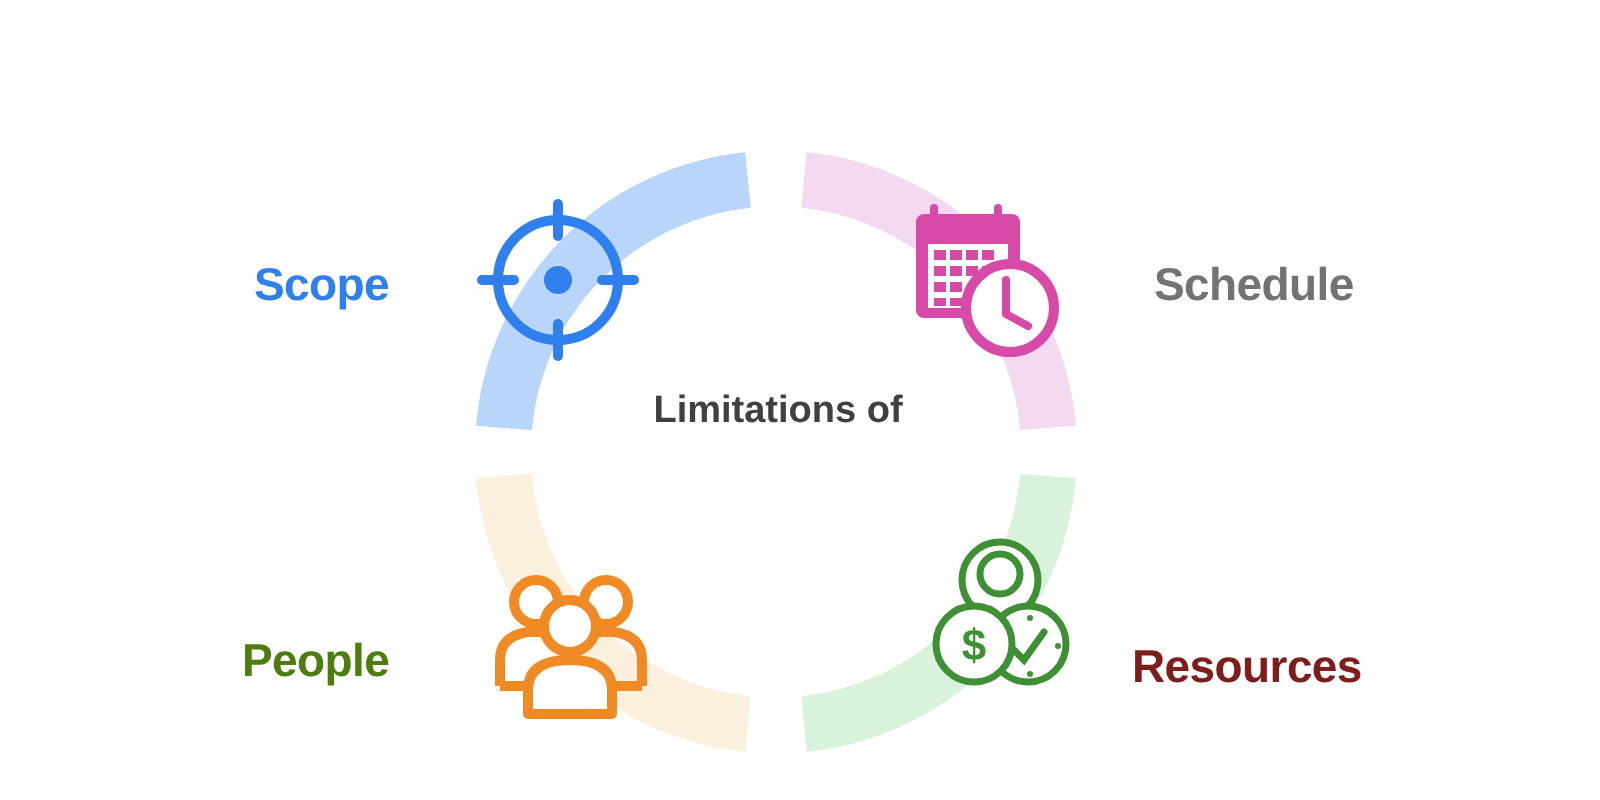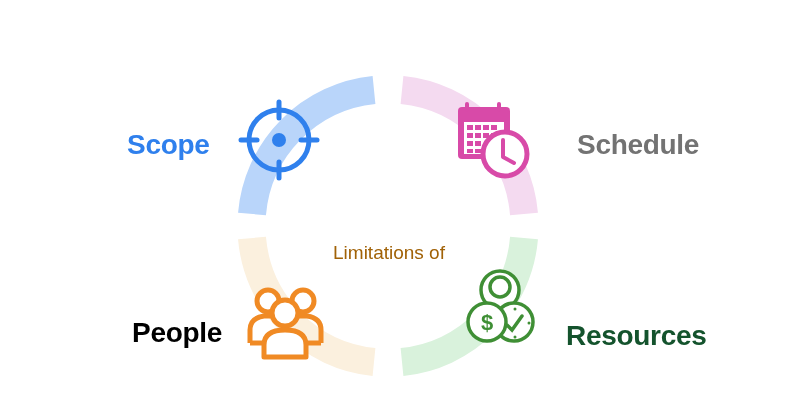--- a/index.html
+++ b/index.html
@@ -1,19 +1,19 @@
 <!DOCTYPE html>
 <html><head>
   <meta charset="utf-8">
   <style>
     html, body { margin: 0; padding: 0; background: #ffffff; }
     body { width: 800px; height: 400px; position: relative; overflow: hidden; font-family: "Liberation Sans", sans-serif; }
     #diagram { position: absolute; left: 0; top: 0; }
-    .label { position: absolute; font-weight: 700; font-size: 28px; letter-spacing: -0.3px; }
-    .center-title { position: absolute; left: 300px; top: 190px; width: 178px; text-align: center; font-weight: 400; font-size: 19px; line-height: 32px; color: #a16207; margin-top: 47px; }
+    .label { position: absolute; font-weight: 700; font-size: 23px; letter-spacing: -0.3px; }
+    .center-title { position: absolute; left: 300px; top: 190px; width: 178px; text-align: center; font-weight: 700; font-size: 19px; line-height: 32px; color: #404040; }
   </style>
 </head>
 <body>
 
 <svg id="diagram" width="800" height="400" viewBox="0 0 800 400">
 
   <path d="M 252 214 A 136 136 0 0 1 374 90" fill="none" stroke="#b9d5fa" stroke-width="28"></path>
   <path d="M 402 90 A 136 136 0 0 1 524 214" fill="none" stroke="#f4daf0" stroke-width="28"></path>
   <path d="M 252 238 A 136 136 0 0 0 374 362" fill="none" stroke="#fbf0de" stroke-width="28"></path>
   <path d="M 402 362 A 136 136 0 0 0 524 238" fill="none" stroke="#d9f2dc" stroke-width="28"></path>
@@ -70,18 +70,18 @@
     <text x="487" y="330" text-anchor="middle" font-family="Liberation Sans, sans-serif" font-weight="700" font-size="22" fill="#3f8f35" stroke="none">$</text>
     <polyline points="507,325 512,330 522,316" fill="none" stroke-linecap="round"></polyline>
     <circle cx="515" cy="309" r="1.5" fill="#3f8f35" stroke="none"></circle>
     <circle cx="529" cy="323" r="1.5" fill="#3f8f35" stroke="none"></circle>
     <circle cx="515" cy="337" r="1.5" fill="#3f8f35" stroke="none"></circle>
   </g>
 </svg>
 
 <div class="label" style="left:127px; top:129px; color:#2f80ed;">Scope</div>
 <div class="label" style="left:577px; top:129px; color:#737373;">Schedule</div>
-<div class="label" style="left:132px; top:317px; color:#000000;">People</div>
-<div class="label" style="left:566px; top:320px; color:#14532d;">Resources</div>
+<div class="label" style="left:121px; top:317px; color:#4d7c0f;">People</div>
+<div class="label" style="left:566px; top:320px; color:#7f1d1d;">Resources</div>
 
 <div class="center-title">
   <div>Limitations of</div>
 </div>
 
 </body></html>

